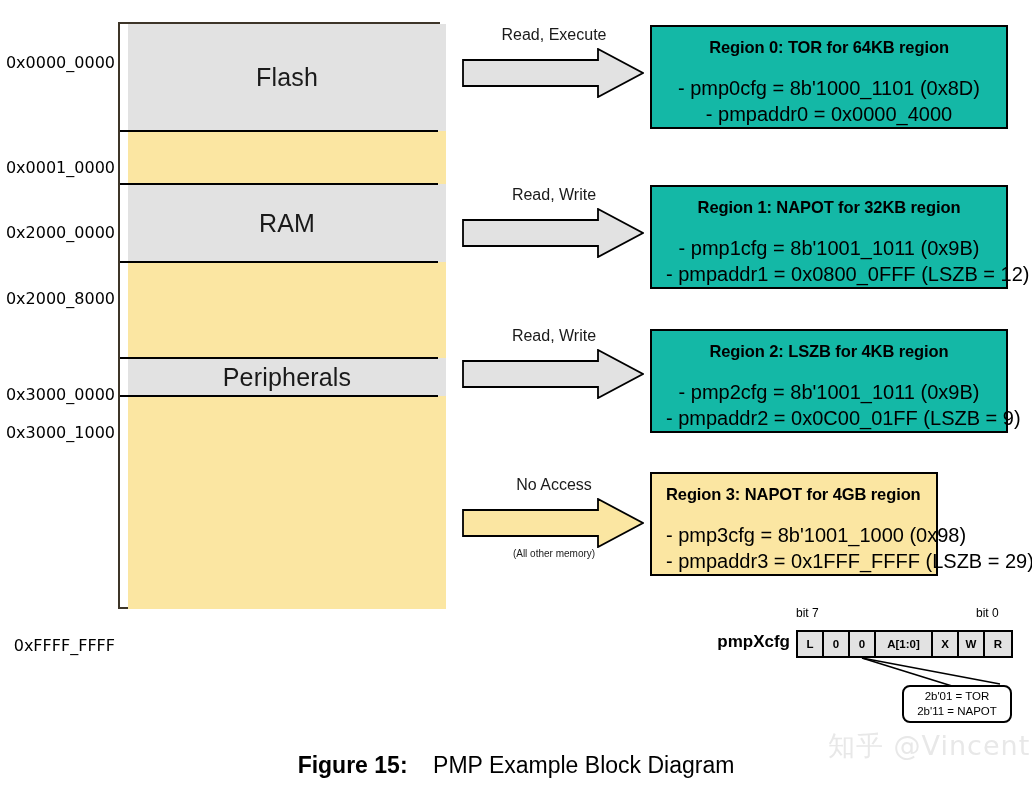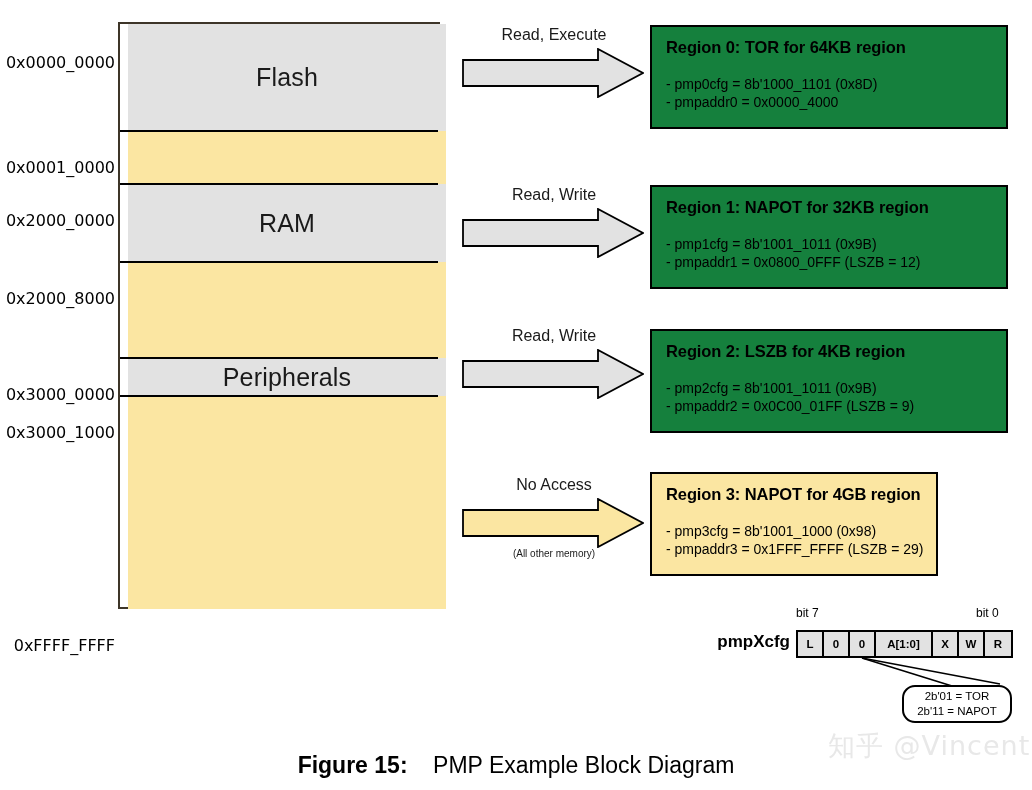--- a/index.html
+++ b/index.html
@@ -94,31 +94,31 @@
   }
   .arrow-svg { position: absolute; display: block; }
 
   
   .region-box {
     position: absolute;
     box-sizing: border-box;
     border: 2px solid #000000;
     padding: 11px 14px 12px 14px;
   }
-  .region-box.grey { background: #15803d; }
+  .region-box.grey { background: #14b8a6; text-align: center; }
   .region-box.yellow { background: #fbe6a2; }
   .region-title {
     font-size: 16.5px;
     font-weight: bold;
     color: #000000;
     margin: 0 0 18px 0;
     letter-spacing: -0.1px;
   }
   .region-line {
-    font-size: 14px;
+    font-size: 20px;
     color: #000000;
     line-height: 1.32;
     white-space: nowrap;
   }
 
   
   #bitfield-group {
     position: absolute;
     left: 680px;
     top: 600px;
@@ -169,21 +169,21 @@
   .bit-cell.w2 { width: 57px; }
 
   #callout-box {
     position: absolute;
     left: 222px;
     top: 85px;
     width: 110px;
     height: 38px;
     box-sizing: border-box;
     border: 2px solid #000000;
-    border-radius: 13px;
+    border-radius: 8px;
     background: #ffffff;
     display: flex;
     flex-direction: column;
     align-items: center;
     justify-content: center;
   }
   .callout-line {
     font-size: 11.5px;
     color: #000000;
     line-height: 1.3;
@@ -218,21 +218,21 @@
   }
 </style>
 </head>
 <body>
 
 <div id="page">
 
   <div id="addr-col">
       <div class="addr" style="top: 24px;">0x0000_0000</div>
       <div class="addr" style="top: 129px;">0x0001_0000</div>
-      <div class="addr" style="top: 182px;">0x2000_0000</div>
+      <div class="addr" style="top: 194px;">0x2000_0000</div>
       <div class="addr" style="top: 260px;">0x2000_8000</div>
       <div class="addr" style="top: 356px;">0x3000_0000</div>
       <div class="addr" style="top: 394px;">0x3000_1000</div>
       <div class="addr" style="top: 607px; text-align: right;">0xFFFF_FFFF</div>
     </div>
 
   <div id="memory-map">
       <div class="mem-block grey" style="top: 0px; height: 107px;">
         <span class="mem-label">Flash</span>
       </div>

